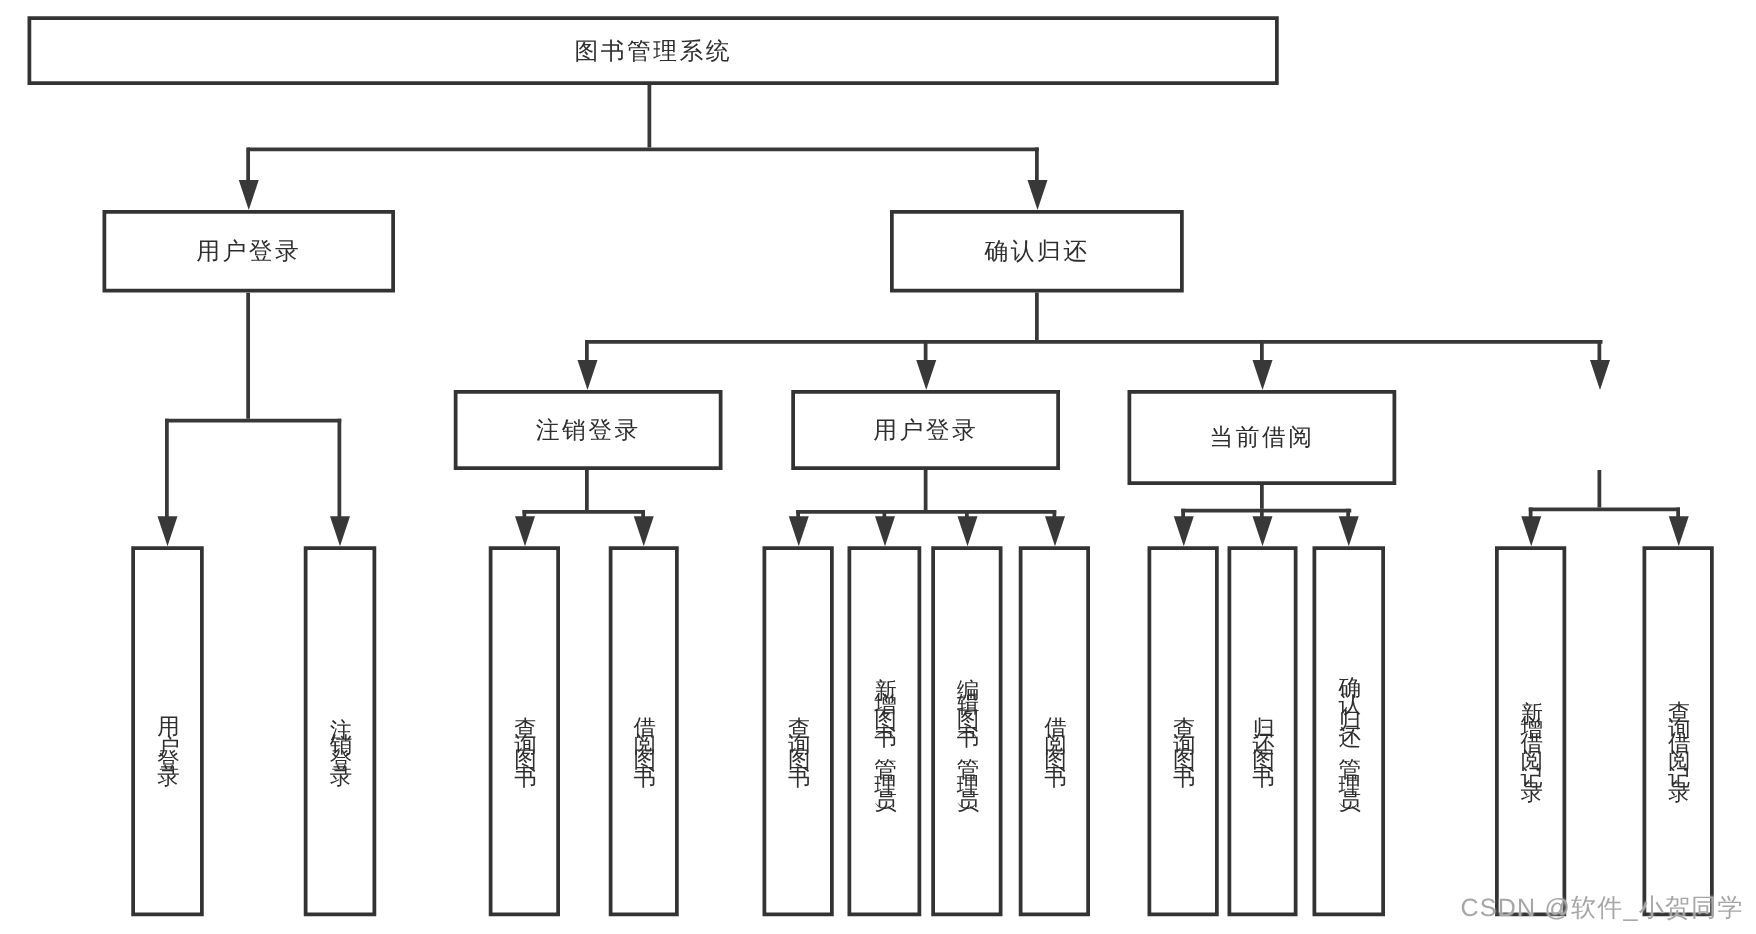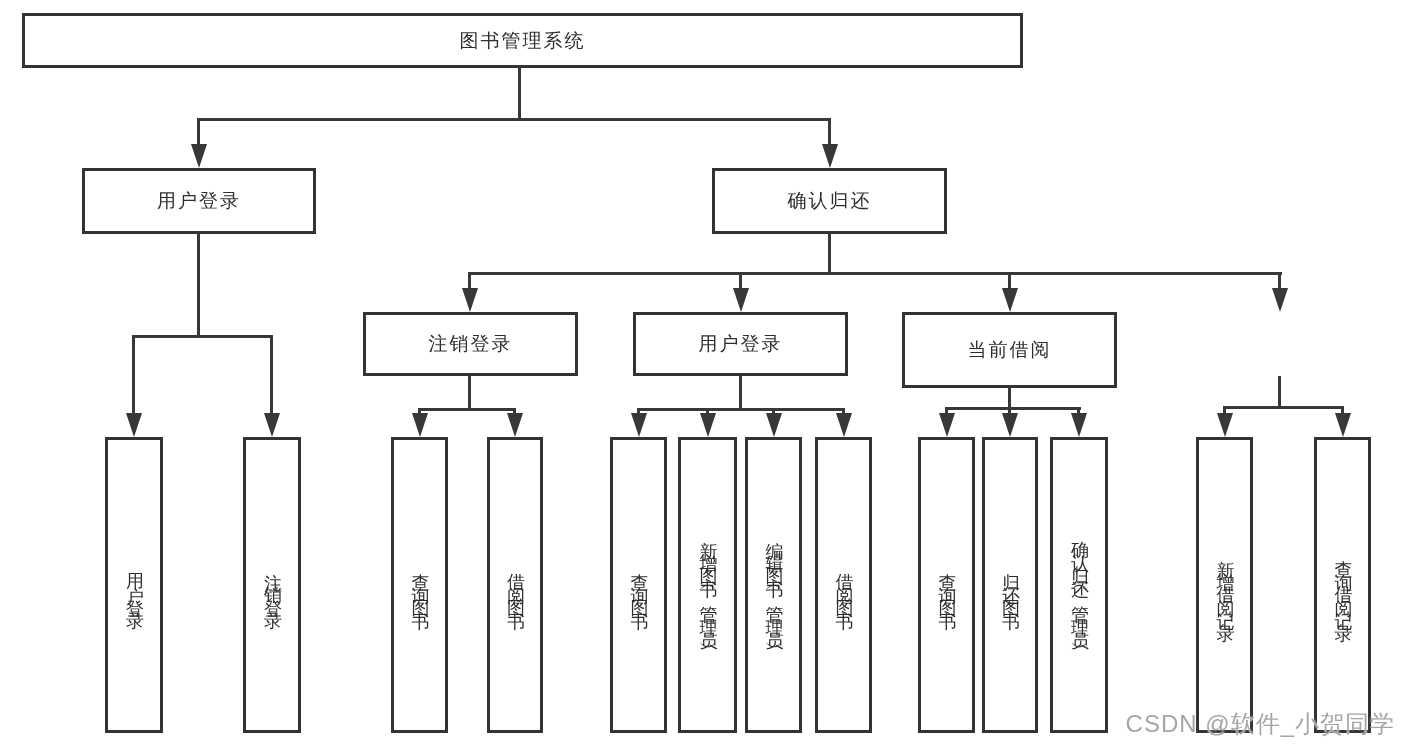--- a/index.html
+++ b/index.html
@@ -27,21 +27,21 @@
   }
   .vl { position:absolute; width:3px; background:#383838; z-index:1; }
   .hl { position:absolute; height:3px; background:#383838; z-index:1; }
   .arr {
     position:absolute; width:0; height:0; z-index:1;
     border-left:8px solid transparent; border-right:8px solid transparent;
     border-top:24px solid #383838;
   }
   .watermark {
     position:absolute; right:10px; bottom:7px;
-    font-size:24px; color:#a6a6a6; letter-spacing:1px; z-index:5;
+    font-size:20px; color:#a6a6a6; letter-spacing:1px; z-index:5;
     text-shadow:0 0 2px #ffffff;
   }
 </style>
 </head>
 <body>
 
 <div class="stage">
 
   <div class="node" style="left:22px; top:13px; width:1001px; height:55px;">图书管理系统</div>
 

